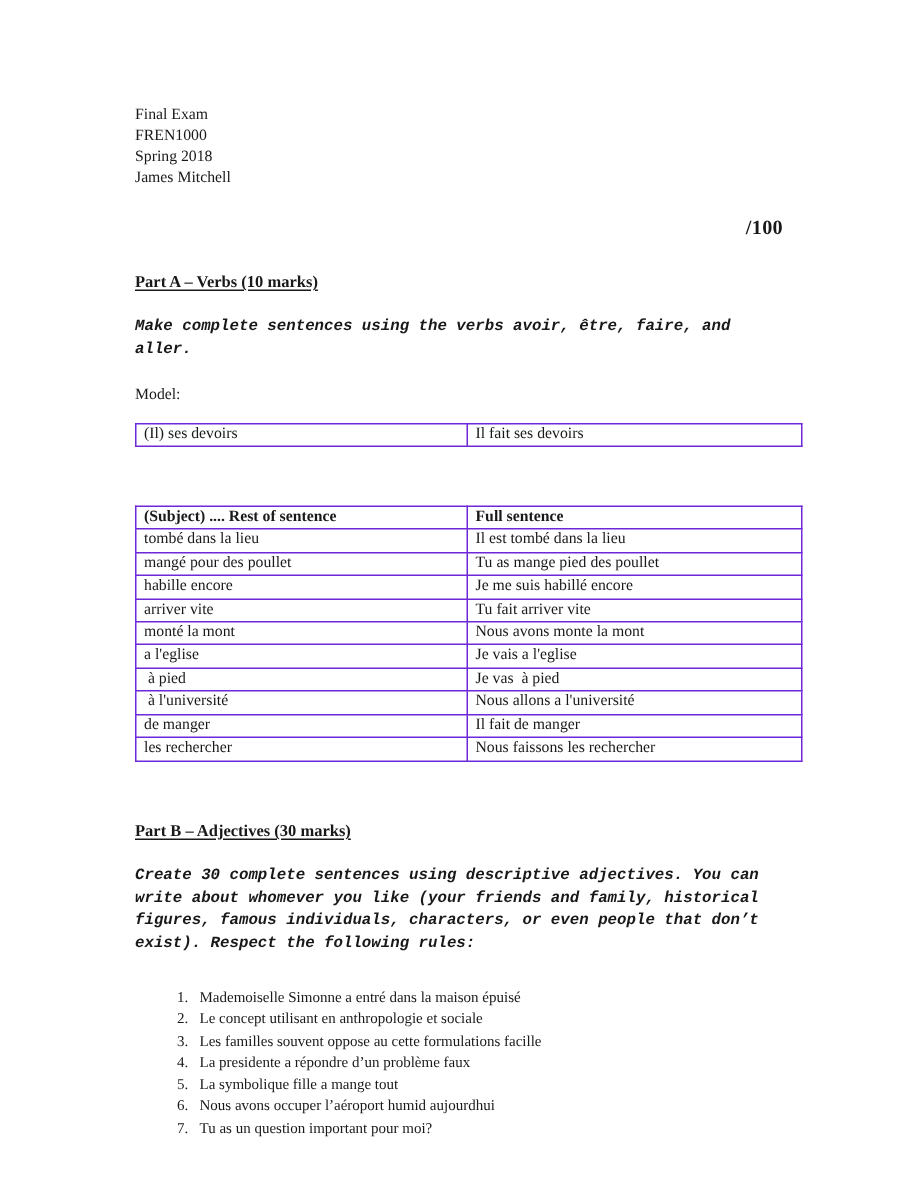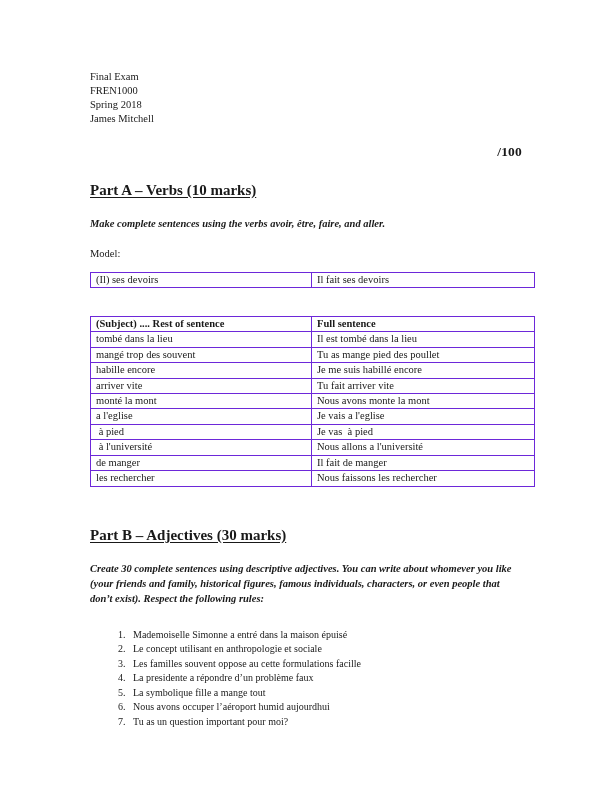--- a/index.html
+++ b/index.html
@@ -42,33 +42,34 @@
     margin-top: 18px;
     text-align: right;
     font-weight: bold;
     font-size: 13.5px;
     letter-spacing: 0.2px;
   }
 
   
   .section-heading {
     font-weight: bold;
-    font-size: 15px;
+    font-size: 11px;
     margin-top: 22px;
   }
   .section-heading span {
     text-decoration: underline;
     text-underline-offset: 2px;
   }
   .instruction {
     font-weight: bold;
     font-style: italic;
     font-size: 10.5px;
     line-height: 15px;
     margin-top: 17px;
+    font-family: Liberation Mono, monospace;
   }
   .model-label {
     font-size: 10.5px;
     margin-top: 17px;
   }
 
   
   table.exam-table {
     border-collapse: collapse;
     width: 432px;
@@ -86,21 +87,21 @@
     white-space: pre;
     overflow: hidden;
   }
   table.exam-table th {
     font-weight: bold;
   }
   .col-a { width: 215px; }
   .col-b { width: 217px; }
 
   .model-table { margin-top: 13px; }
-  .main-table  { margin-top: 28px; }
+  .main-table  { margin-top: 39px; }
 
   
   ol.rules-list {
     margin: 22px 0 0 0;
     padding-left: 38px;
     font-size: 10px;
     line-height: 14.6px;
   }
   ol.rules-list li {
     padding-left: 5px;
@@ -146,21 +147,21 @@
           <th class="col-a">(Subject) .... Rest of sentence</th>
           <th class="col-b">Full sentence</th>
         </tr>
       </thead>
       <tbody>
         <tr>
           <td class="col-a">tombé dans la lieu</td>
           <td class="col-b">Il est tombé dans la lieu</td>
         </tr>
         <tr>
-          <td class="col-a">mangé trop des souvent</td>
+          <td class="col-a">mangé pour des poullet</td>
           <td class="col-b">Tu as mange pied des poullet</td>
         </tr>
         <tr>
           <td class="col-a">habille encore</td>
           <td class="col-b">Je me suis habillé encore</td>
         </tr>
         <tr>
           <td class="col-a">arriver vite</td>
           <td class="col-b">Tu fait arriver vite</td>
         </tr>

